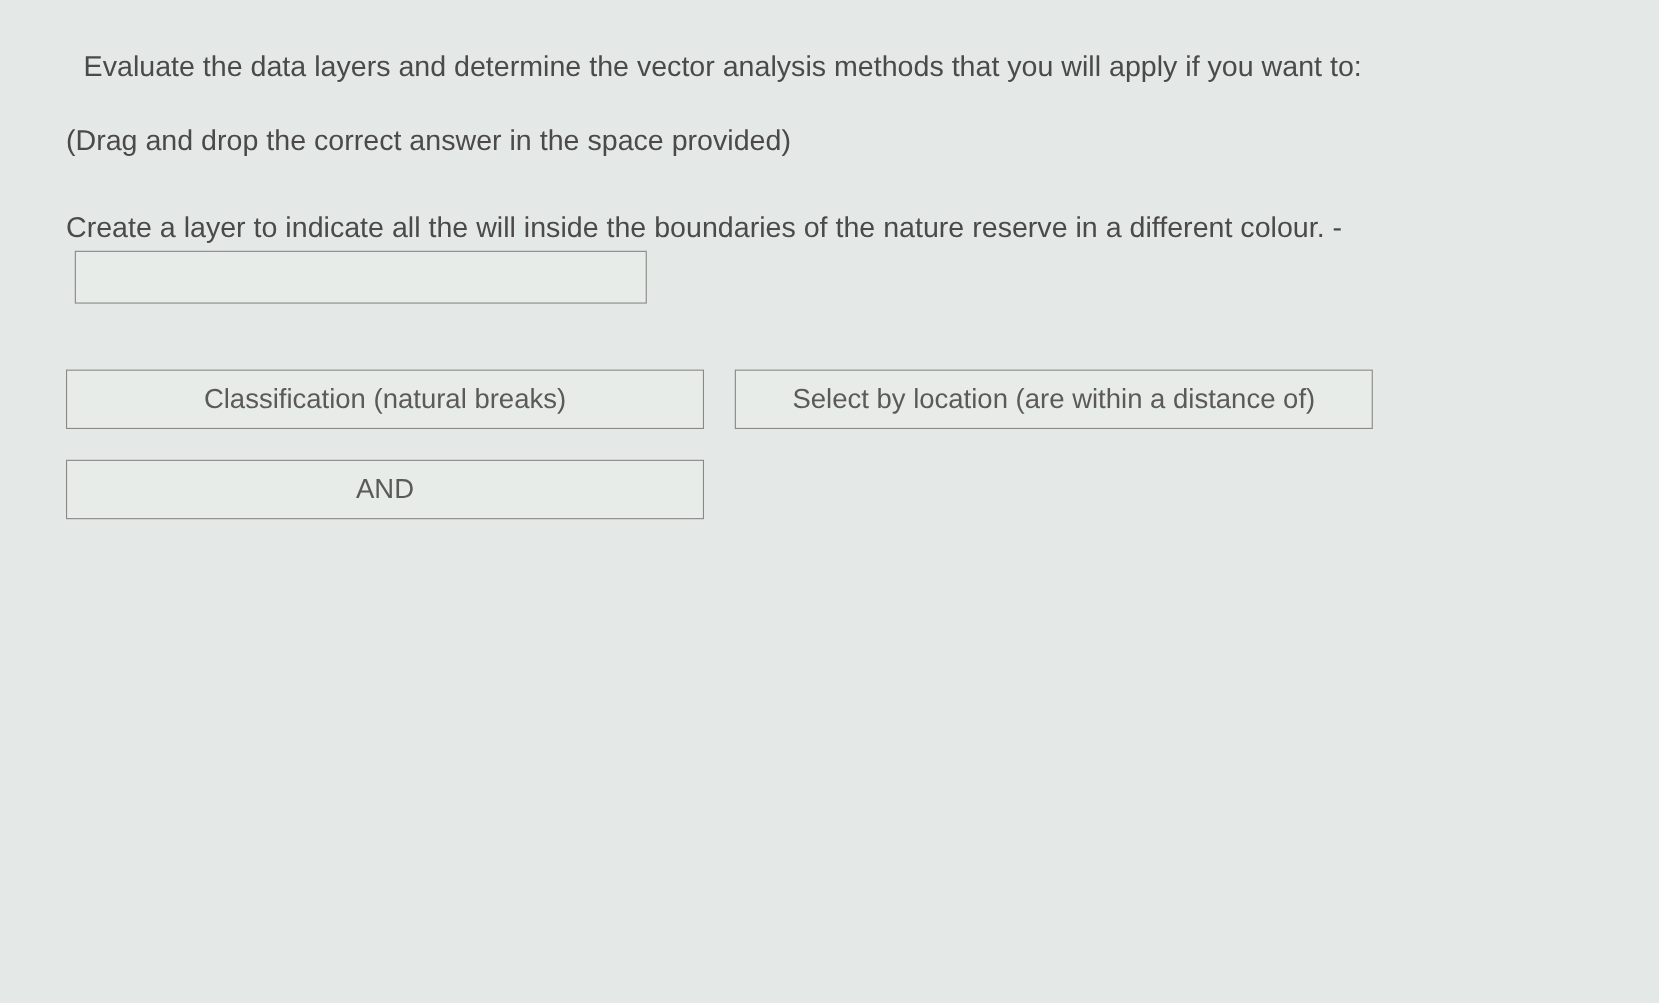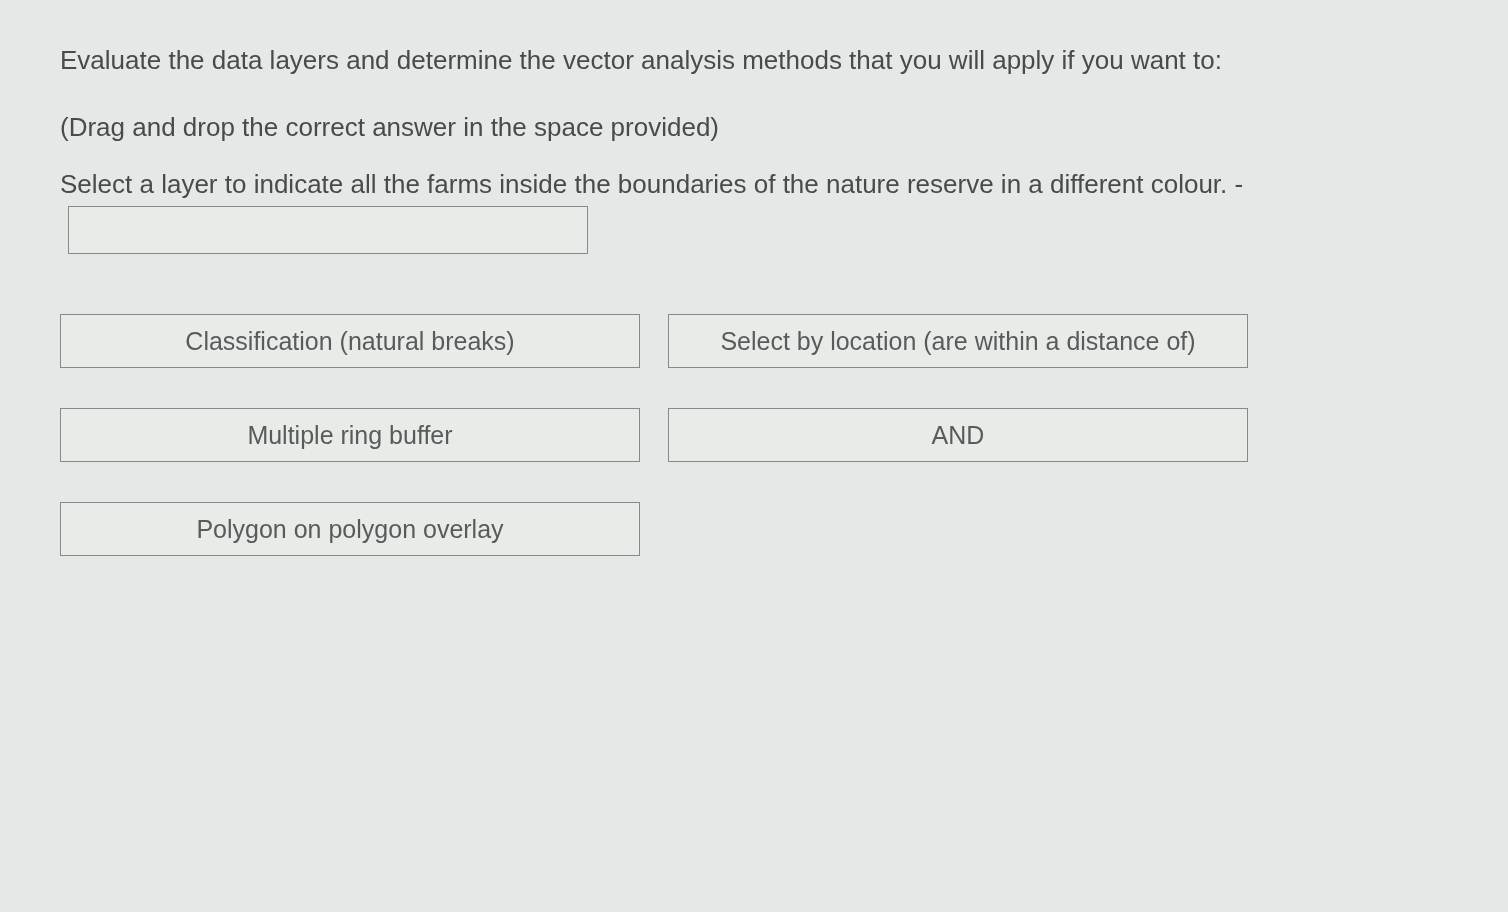--- a/index.html
+++ b/index.html
@@ -10,40 +10,41 @@
     body {
       font-family: Arial, Helvetica, sans-serif;
       background: #e4e8e6;
       padding: 40px 60px;
       color: #4a4a4a;
       font-size: 26px;
       line-height: 1.6;
     }
     .question-text {
       margin-bottom: 25px;
+      margin-left: 16px;
     }
     .instruction-text {
-      margin-bottom: 16px;
+      margin-bottom: 38px;
     }
     .prompt-text {
       margin-bottom: 60px;
     }
     .drop-zone {
       display: inline-block;
       border: 1px solid #888;
       width: 520px;
       height: 48px;
       vertical-align: middle;
       margin-left: 8px;
       background: #e8ece9;
     }
     .options-grid {
       display: grid;
       grid-template-columns: 580px 580px;
-      gap: 40px 28px;
+      gap: 28px 28px;
     }
     .option-box {
       border: 1px solid #888;
       background: #e8ece9;
       padding: 10px 12px;
       text-align: center;
       font-size: 25px;
       color: #5a5a5a;
       cursor: grab;
       position: relative;
@@ -67,33 +68,27 @@
     }
   </style>
 </head>
 <body>
 
 <div class="question-text">Evaluate the data layers and determine the vector analysis methods that you will apply if you want to:</div>
 
 <div class="instruction-text">(Drag and drop the correct answer in the space provided)</div>
 
 <div class="prompt-text">
-  <span>Select a layer to indicate all the farms inside the boundaries of the nature reserve in a different colour. -</span>
+  <span>Create a layer to indicate all the will inside the boundaries of the nature reserve in a different colour. -</span>
   <span class="drop-zone"></span>
 </div>
 
 <div class="options-grid">
   <div class="option-box">
     <span>Classification (natural breaks)</span>
   </div>
   <div class="option-box">
     <span>Select by location (are within a distance of)</span>
   </div>
   <div class="option-box">
-    <span>Multiple ring buffer</span>
-  </div>
-  <div class="option-box">
     <span>AND</span>
-  </div>
-  <div class="option-box">
-    <span>Polygon on polygon overlay</span>
   </div>
 </div>
 
 </body></html>

